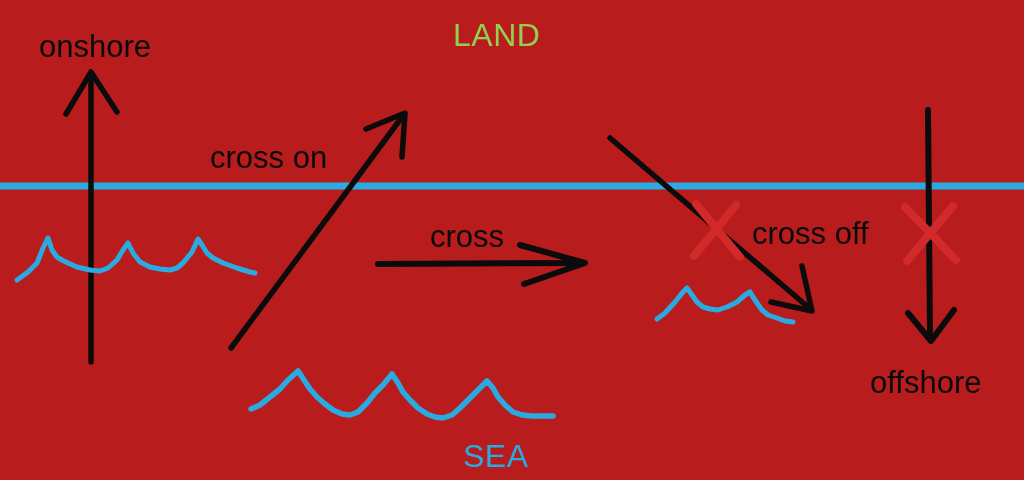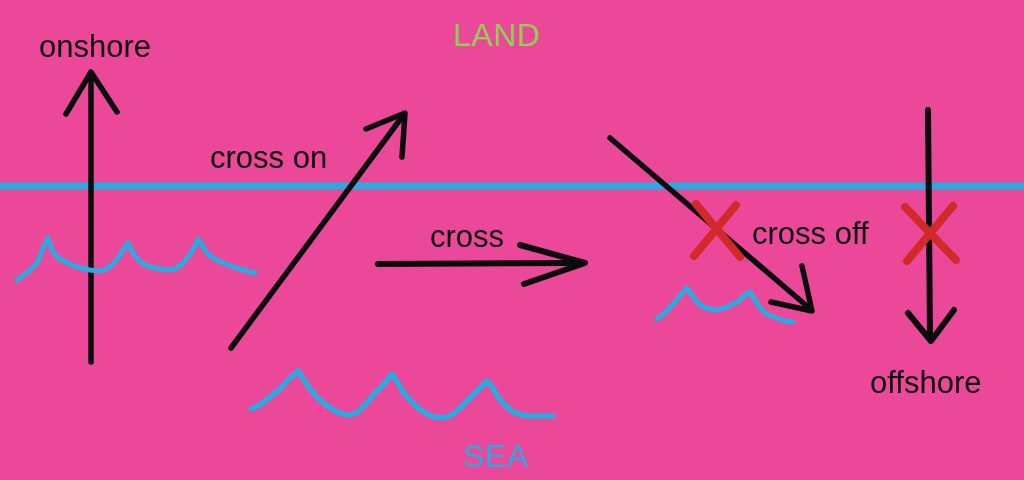--- a/index.html
+++ b/index.html
@@ -4,21 +4,21 @@
 <style>
   html, body {
     margin: 0;
     padding: 0;
     background: #ffffff;
   }
   .stage {
     position: relative;
     width: 1024px;
     height: 480px;
-    background: #ec4899;
+    background: #b91c1c;
     overflow: hidden;
     text-align: center;
   }
   svg text {
     font-family: "Liberation Sans", sans-serif;
     font-size: 31px;
   }
   svg text.region-label {
     font-size: 32px;
     letter-spacing: 0.5px;

